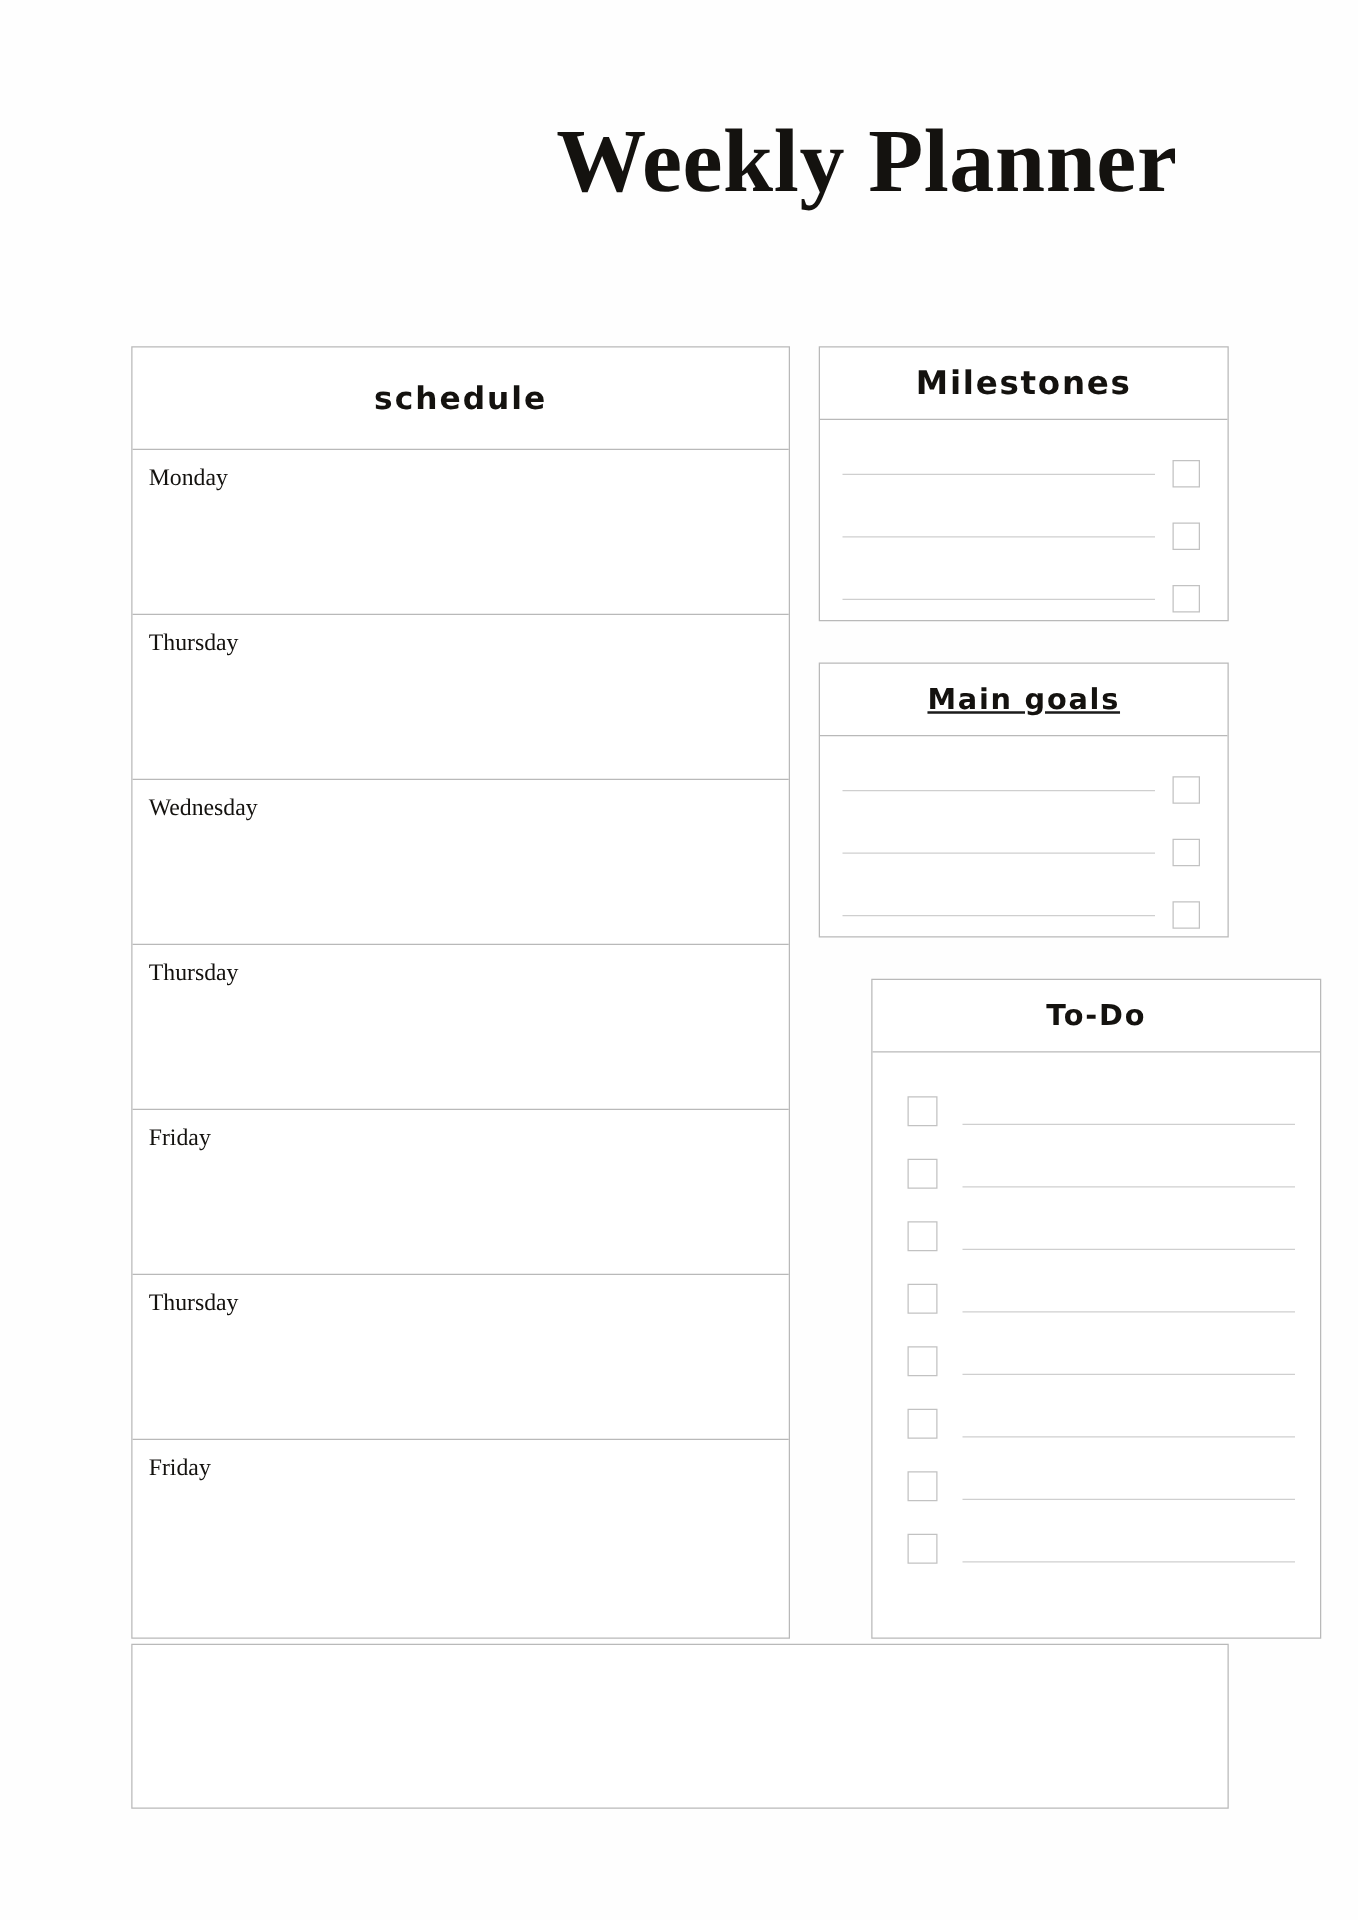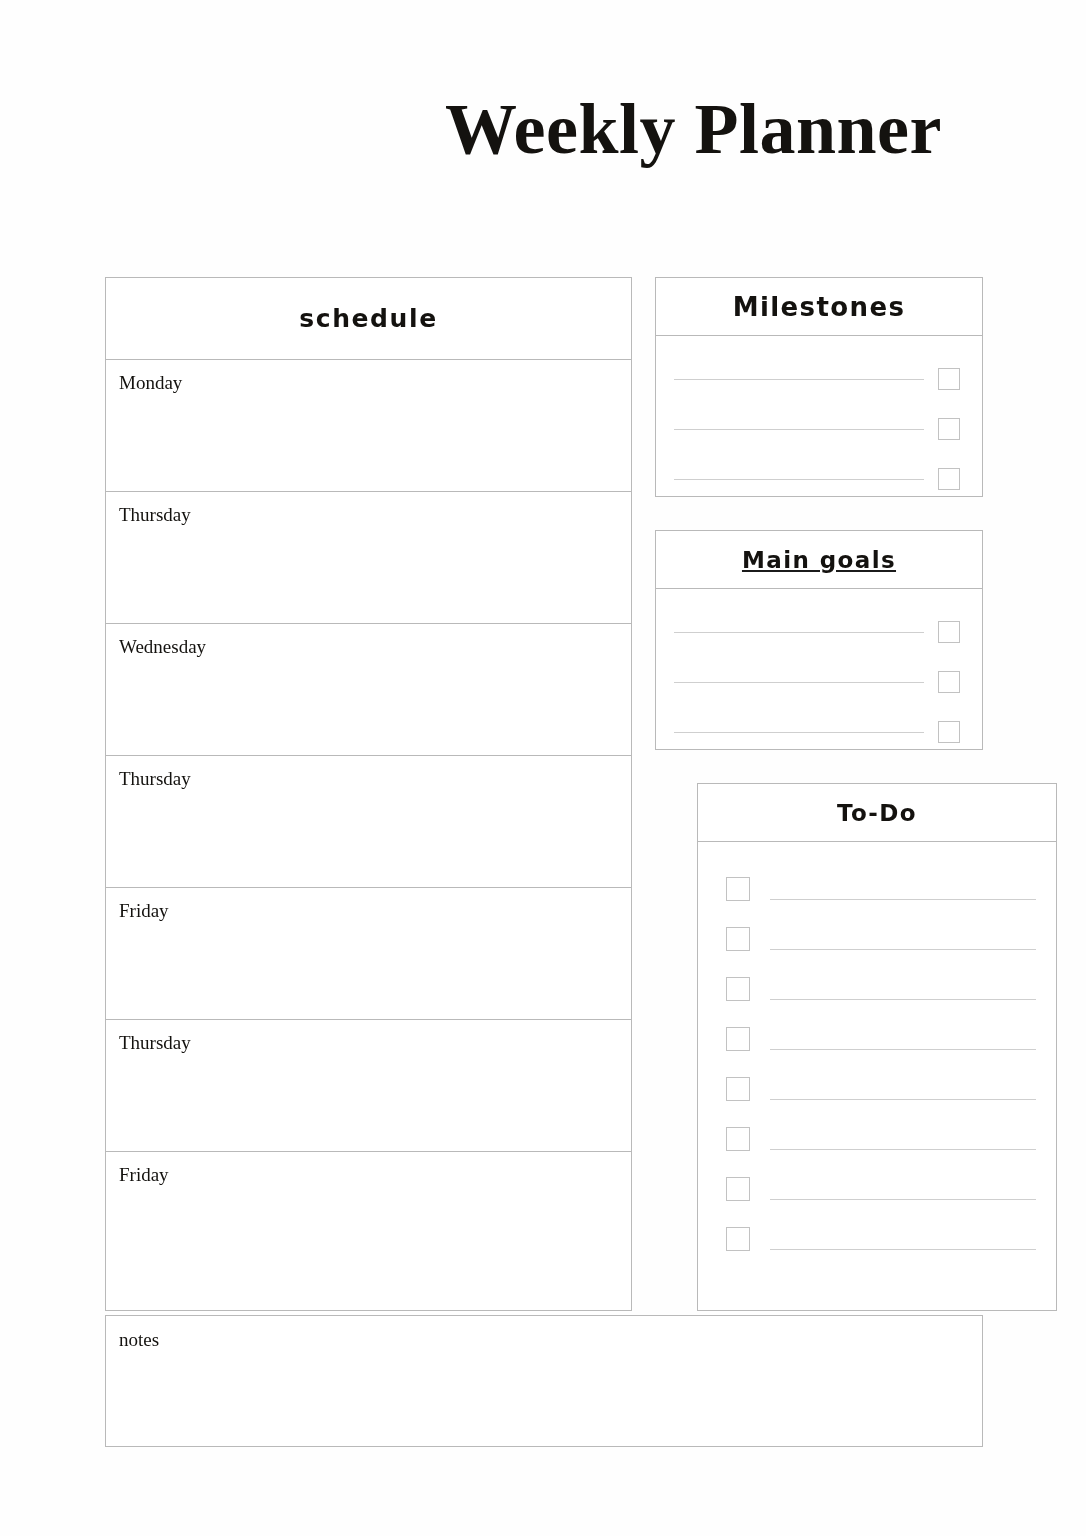--- a/index.html
+++ b/index.html
@@ -303,17 +303,16 @@
         <div class="rule"></div>
       </div>
       <div class="todo-row">
         <div class="chk"></div>
         <div class="rule"></div>
       </div>
     </div>
   </div>
 
   <div class="box" id="notes-box">
-    <div class="notes-label">notes</div>
     <div class="notes-writing"></div>
   </div>
 
 </div>
 
 </body></html>

